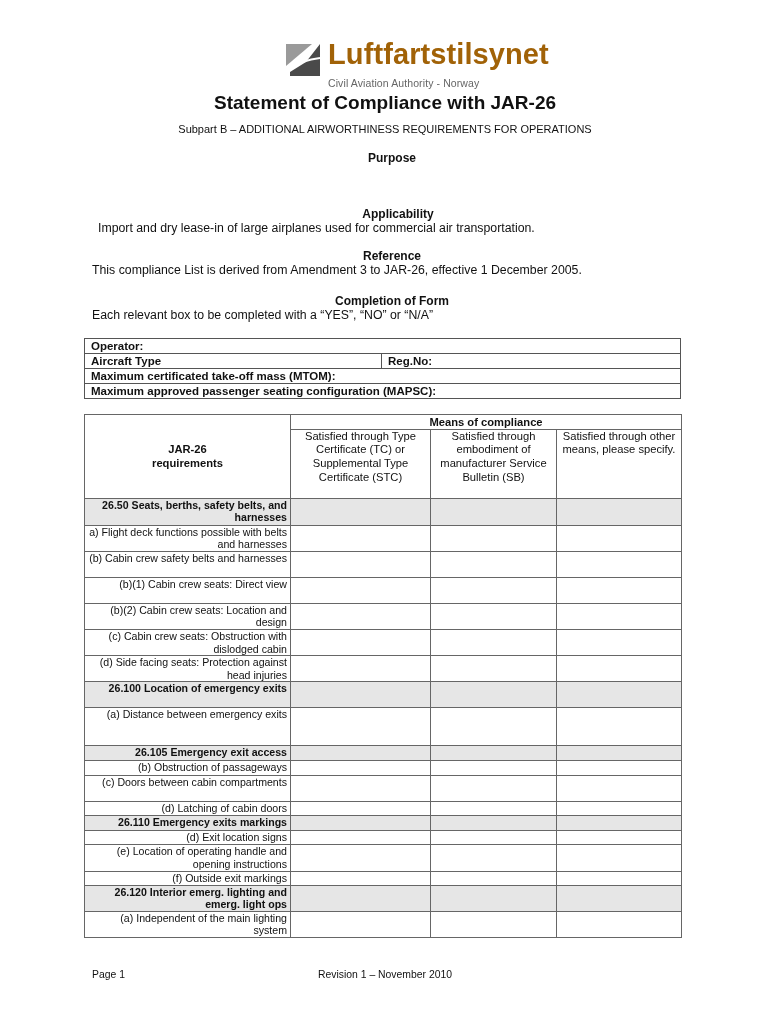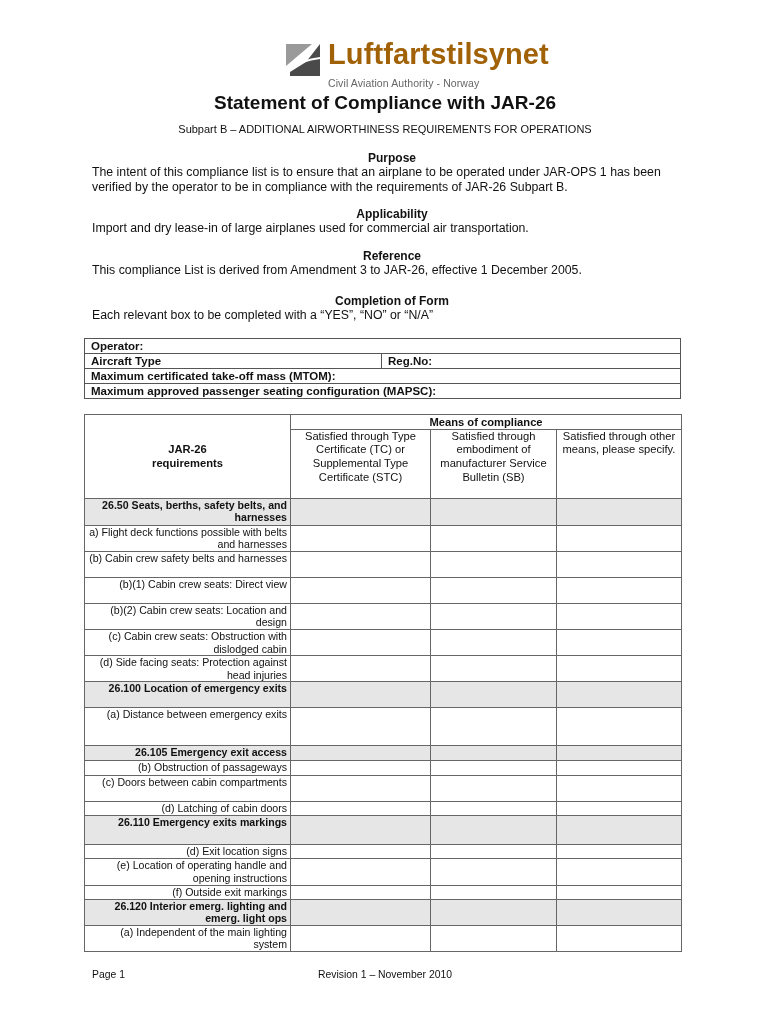--- a/index.html
+++ b/index.html
@@ -48,24 +48,23 @@
     <span class="logo-name">Luftfartstilsynet</span>
     <span class="logo-sub">Civil Aviation Authority  -  Norway</span>
   </div>
 </div>
 
 <div class="title">Statement of Compliance with JAR-26</div>
 <div class="subtitle">Subpart B – ADDITIONAL AIRWORTHINESS REQUIREMENTS FOR OPERATIONS</div>
 
 <div class="section" style="top:151px;">
   <h3>Purpose</h3>
-  <p style="width:585px;">The intent of this compliance list is to ensure that an airplane to be operated under JAR-OPS 1 has been verified by the operator to be in compliance with the requirements of JAR-26 Subpart B.</p>
-</div>
-
-<div class="section" style="top:207px;">
+</div>
+
+<div class="section" style="top:207px;margin-left:6px;">
   <h3>Applicability</h3>
   <p>Import and dry lease-in of large airplanes used for commercial air transportation.</p>
 </div>
 
 <div class="section" style="top:249px;">
   <h3>Reference</h3>
   <p>This compliance List is derived from Amendment 3 to JAR-26, effective 1 December 2005.</p>
 </div>
 
 <div class="section" style="top:294px;">
@@ -184,21 +183,21 @@
       <td></td>
       <td></td>
       <td></td>
     </tr>
     <tr style="height:14px;">
       <td class="req">(d) Latching of cabin doors</td>
       <td></td>
       <td></td>
       <td></td>
     </tr>
-    <tr class="sec" style="height:29px;margin-top:18px;">
+    <tr class="sec" style="height:15px;margin-top:18px;">
       <td class="req">26.110 Emergency exits markings</td>
       <td class="cell"></td>
       <td class="cell"></td>
       <td class="cell"></td>
     </tr>
     <tr style="height:14px;">
       <td class="req">(d) Exit location signs</td>
       <td></td>
       <td></td>
       <td></td>

